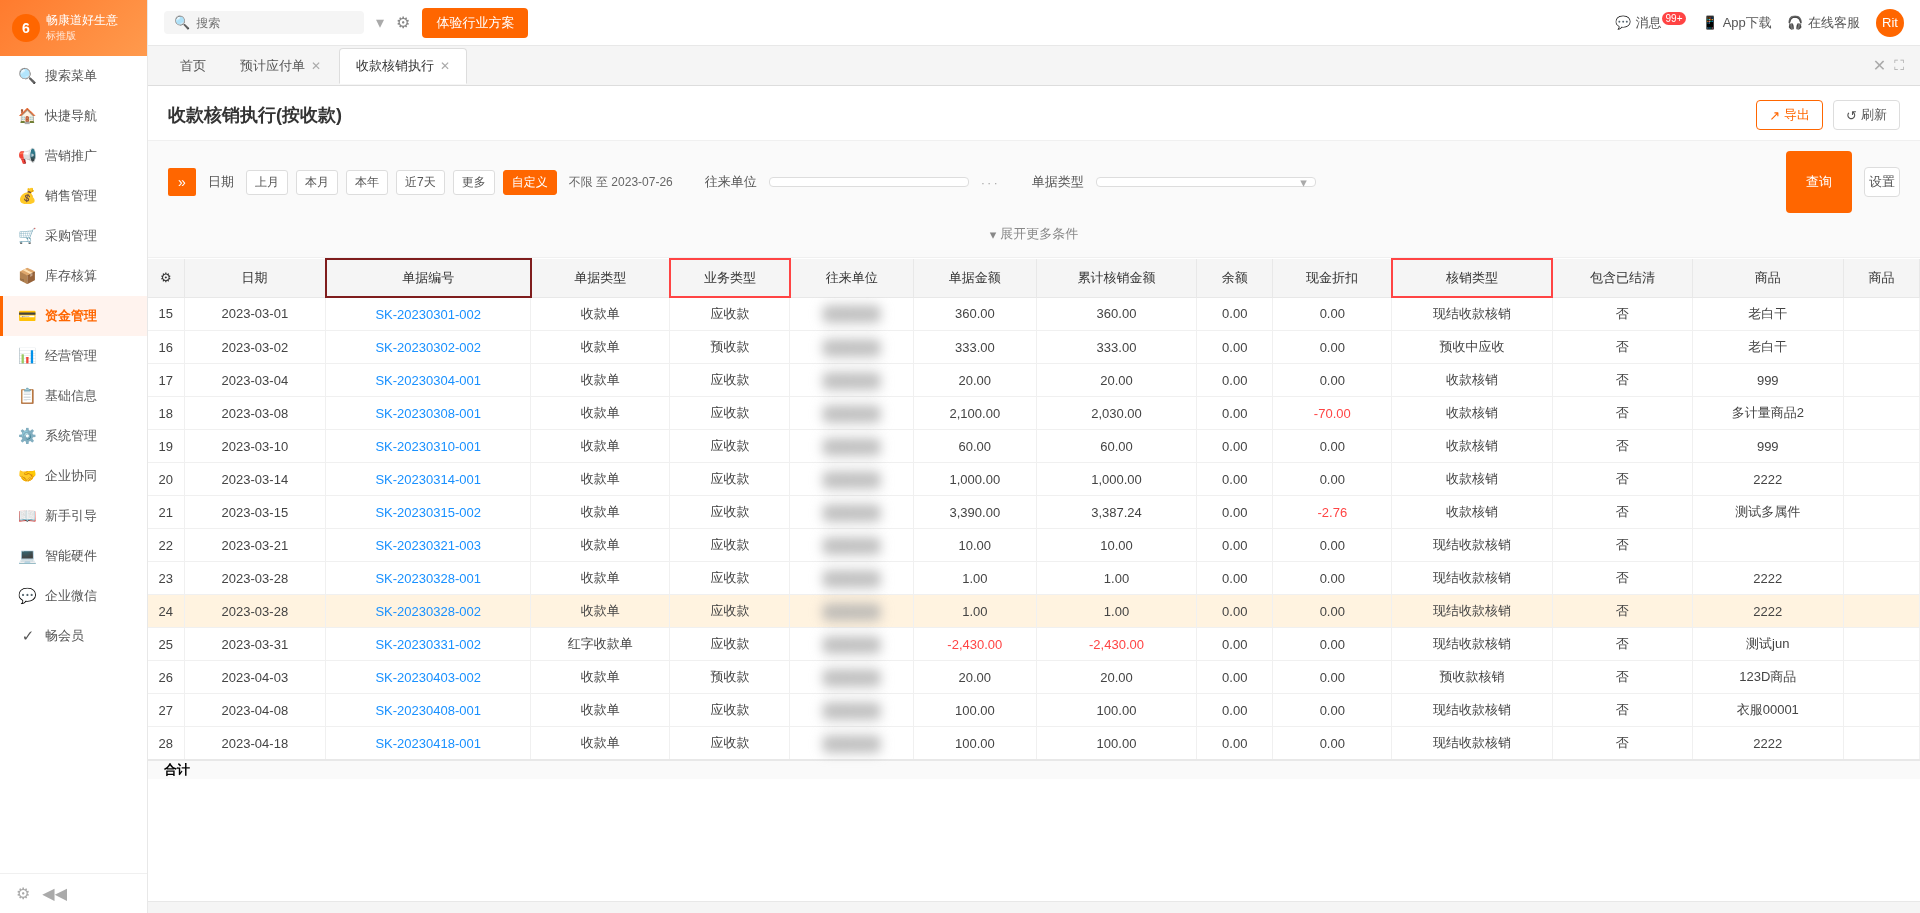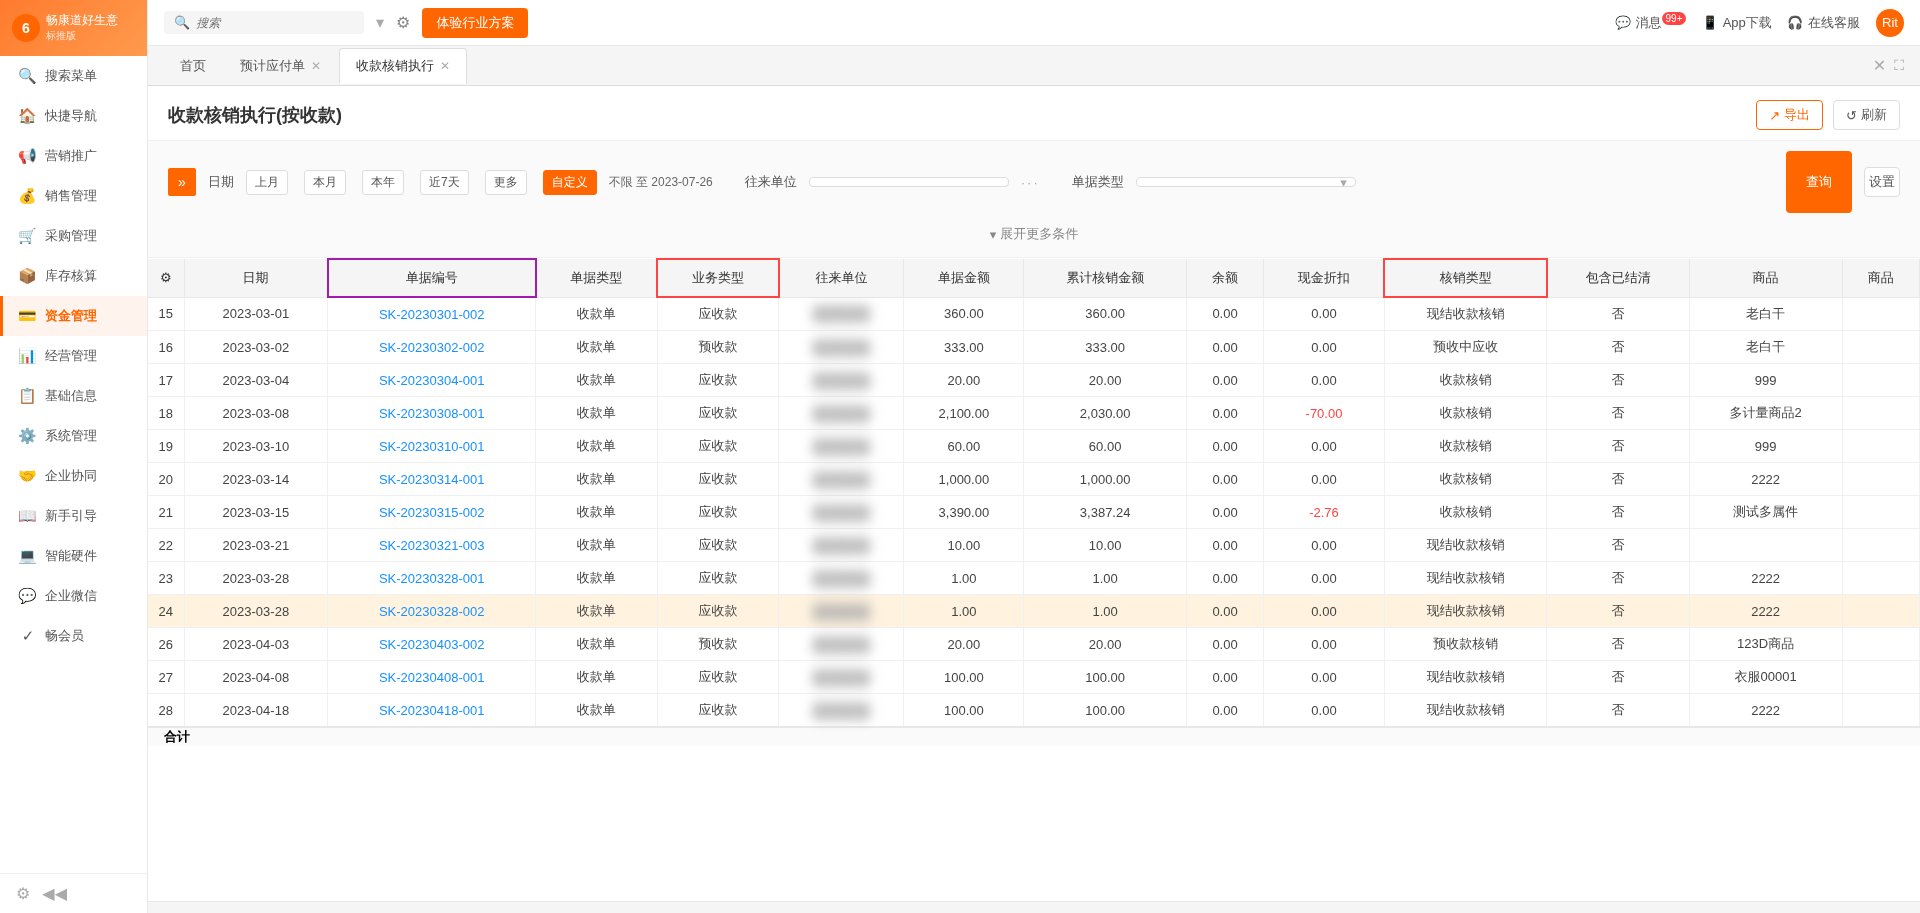--- a/index.html
+++ b/index.html
@@ -69,21 +69,21 @@
       padding: 0 16px;
       gap: 12px;
     }
     .topbar-search {
       display: flex; align-items: center;
       background: #f5f5f5; border-radius: 4px;
       padding: 4px 10px; gap: 6px;
       width: 200px;
     }
     .topbar-search input {
-      border: none; background: transparent; outline: none; font-size: 12px; color: #999; width: 100%; font-style: italic;
+      border: none; background: transparent; outline: none; font-size: 12px; color: #999; width: 100%;
     }
     .btn-industry {
       background: #ff6600; color: white; border: none; border-radius: 4px;
       padding: 6px 14px; cursor: pointer; font-size: 13px;
     }
     .topbar-gear { color: #888; cursor: pointer; font-size: 16px; }
     .topbar-right { display: flex; align-items: center; gap: 16px; margin-left: auto; color: #555; font-size: 13px; }
     .badge-red {
       background: #ff4444; color: white; border-radius: 10px;
       font-size: 10px; padding: 1px 4px; margin-left: -4px; margin-top: -8px;
@@ -149,21 +149,21 @@
     .filter-bar {
       padding: 10px 20px;
       background: #fafafa;
       border-bottom: 1px solid #f0f0f0;
       display: flex;
       flex-direction: column;
       gap: 8px;
     }
     .filter-row { display: flex; align-items: center; gap: 12px; flex-wrap: wrap; }
     .filter-label { color: #555; font-size: 13px; flex-shrink: 0; }
-    .filter-btn-group { display: flex; gap: 16px; justify-content: space-between; }
+    .filter-btn-group { display: flex; gap: 8px; justify-content: space-between; }
     .filter-btn {
       padding: 3px 8px; border: 1px solid #ddd; border-radius: 3px;
       cursor: pointer; color: #555; background: #fff; font-size: 12px;
     }
     .filter-btn.custom {
       background: #ff6600; color: white; border-color: #ff6600;
     }
     .filter-date-range { color: #666; font-size: 12px; }
     .filter-dots { color: #aaa; letter-spacing: 2px; }
     .btn-query {
@@ -407,21 +407,21 @@
         <span>展开更多条件</span>
       </div>
     </div>
 
     <div class="table-container">
       <table>
         <thead>
           <tr>
             <th style="width:36px;">⚙</th>
             <th>日期</th>
-            <th style="border:2px solid #a21caf;margin-left:41px;">单据编号</th>
+            <th style="border:2px solid #7f1d1d;margin-left:41px;">单据编号</th>
             <th>单据类型</th>
             <th style="border:2px solid #ff4444;">业务类型</th>
             <th>往来单位</th>
             <th>单据金额</th>
             <th>累计核销金额</th>
             <th>余额</th>
             <th>现金折扣</th>
             <th style="border:2px solid #ff4444;">核销类型</th>
             <th>包含已结清</th>
             <th>商品</th>
@@ -584,20 +584,36 @@
     <td class="">1.00</td>
     <td class="">1.00</td>
     <td>0.00</td>
     <td class="">0.00</td>
     <td>现结收款核销</td>
     <td>否</td>
     <td>2222</td>
     <td></td>
   </tr>
             <tr>
+    <td>25</td>
+    <td>2023-03-31</td>
+    <td class="link-cell"><a href="#">SK-20230331-002</a></td>
+    <td>红字收款单</td>
+    <td>应收款</td>
+    <td class="blurred">██████</td>
+    <td class="negative">-2,430.00</td>
+    <td class="negative">-2,430.00</td>
+    <td>0.00</td>
+    <td class="">0.00</td>
+    <td>现结收款核销</td>
+    <td>否</td>
+    <td>测试jun</td>
+    <td></td>
+  </tr>
+            <tr>
     <td>26</td>
     <td>2023-04-03</td>
     <td class="link-cell"><a href="#">SK-20230403-002</a></td>
     <td>收款单</td>
     <td>预收款</td>
     <td class="blurred">██████</td>
     <td class="">20.00</td>
     <td class="">20.00</td>
     <td>0.00</td>
     <td class="">0.00</td>

